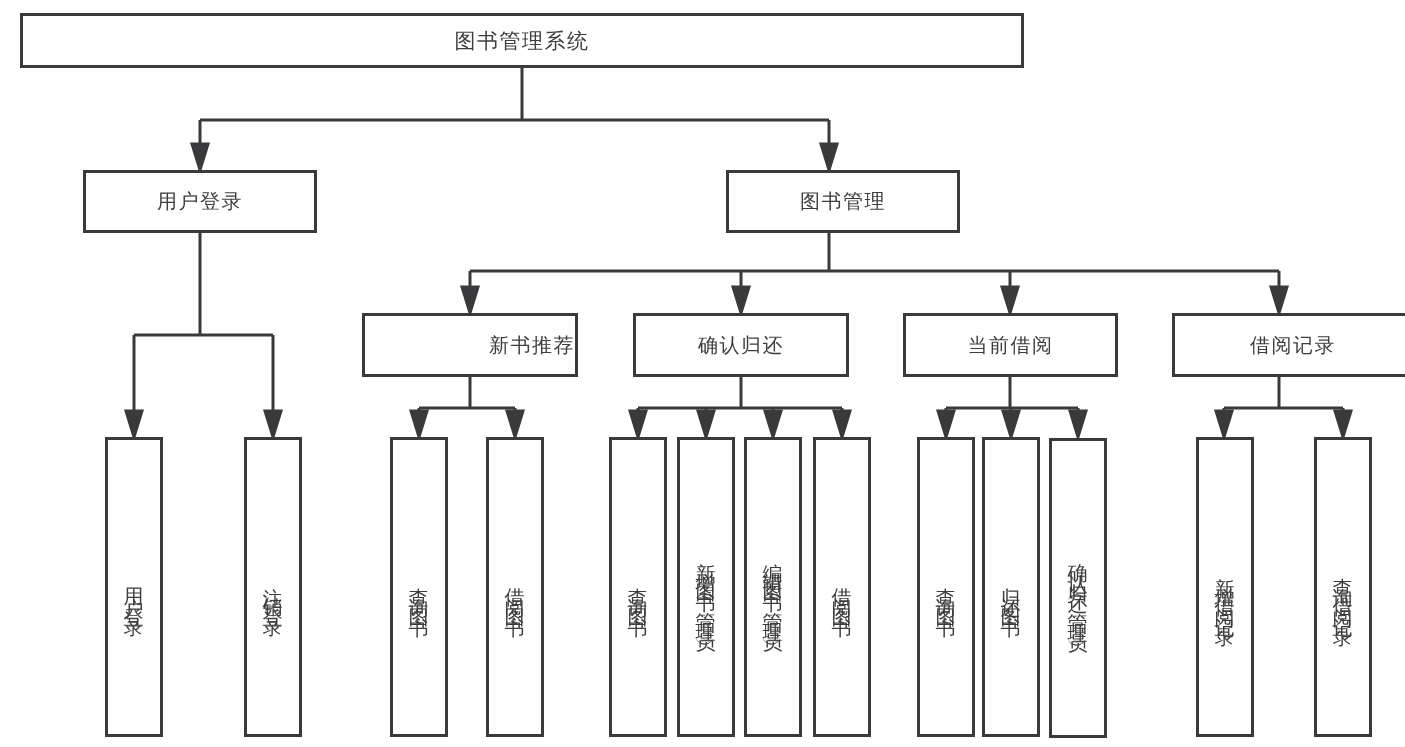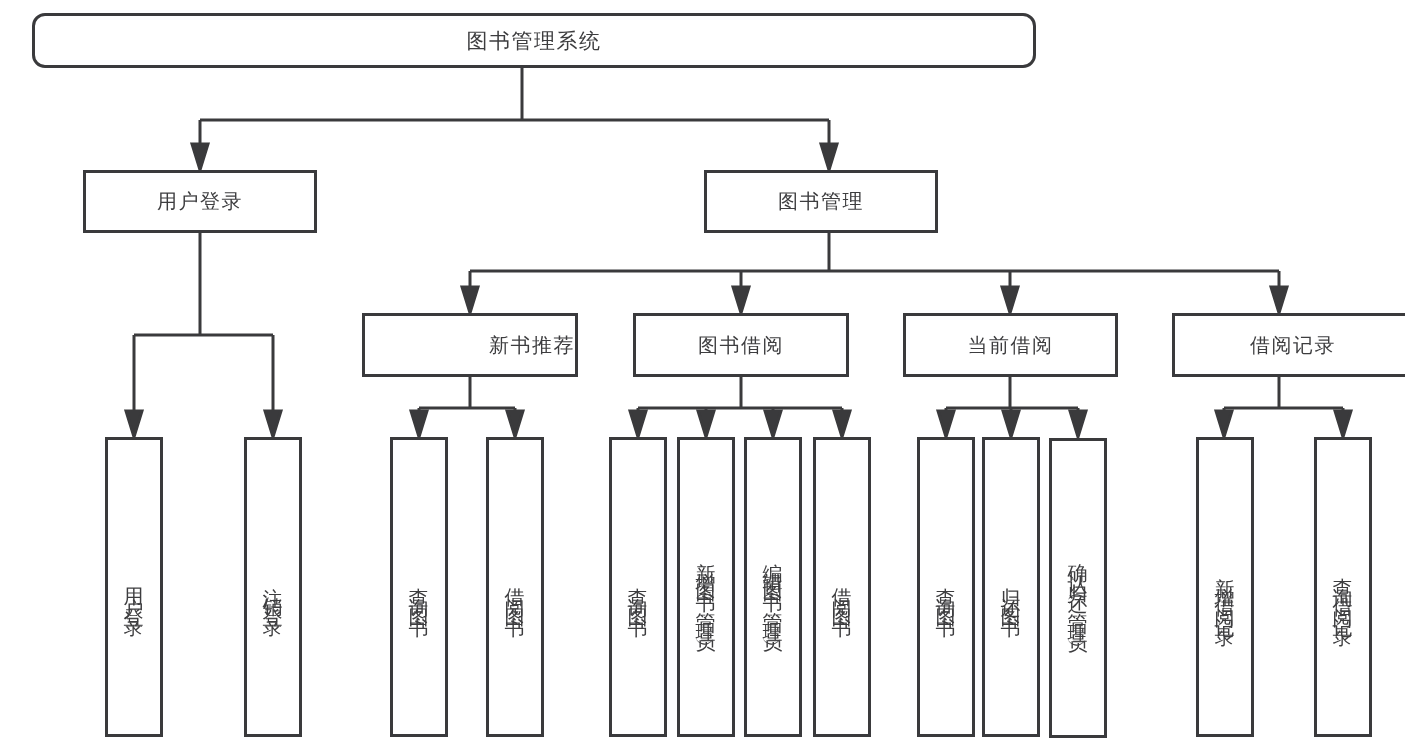--- a/index.html
+++ b/index.html
@@ -112,36 +112,36 @@
       </g>
 
       <g>
         <path fill="none" d="M1279,377 V408 M1224,408 H1343 M1224,408 V417 M1343,408 V417"></path>
         <polygon points="1216,411 1232,411 1224,437"></polygon>
         <polygon points="1335,411 1351,411 1343,437"></polygon>
       </g>
     </g>
   </svg>
 
-  <div class="node h root" style="left:32px; top:13px; width:1004px; height:55px;border-radius:13px;">
+  <div class="node h root" style="left:20px; top:13px; width:1004px; height:55px;">
     <span>图书管理系统</span>
   </div>
 
   <div class="node h" style="left:83px; top:170px; width:234px; height:63px;">
     <span>用户登录</span>
   </div>
-  <div class="node h" style="left:704px; top:170px; width:234px; height:63px;">
+  <div class="node h" style="left:726px; top:170px; width:234px; height:63px;">
     <span>图书管理</span>
   </div>
 
   <div class="node h" style="left:362px; top:313px; width:216px; height:64px;justify-content:flex-end;">
     <span>新书推荐</span>
   </div>
   <div class="node h" style="left:633px; top:313px; width:216px; height:64px;">
-    <span>图书借阅</span>
+    <span>确认归还</span>
   </div>
   <div class="node h" style="left:903px; top:313px; width:215px; height:64px;">
     <span>当前借阅</span>
   </div>
   <div class="node h" style="left:1172px; top:313px; width:242px; height:64px;">
     <span>借阅记录</span>
   </div>
 
   <div class="node v" style="left:105px; top:437px; width:58px; height:300px;">
     <span>用户登录</span>

